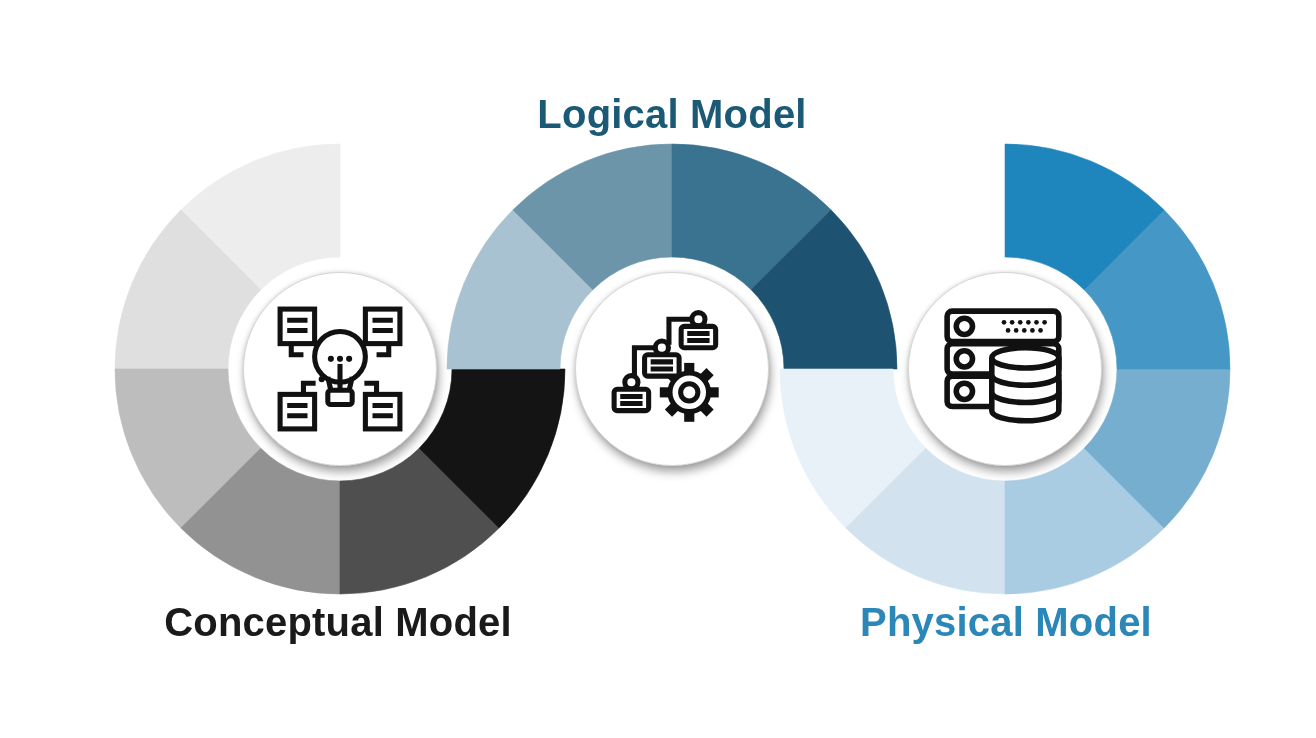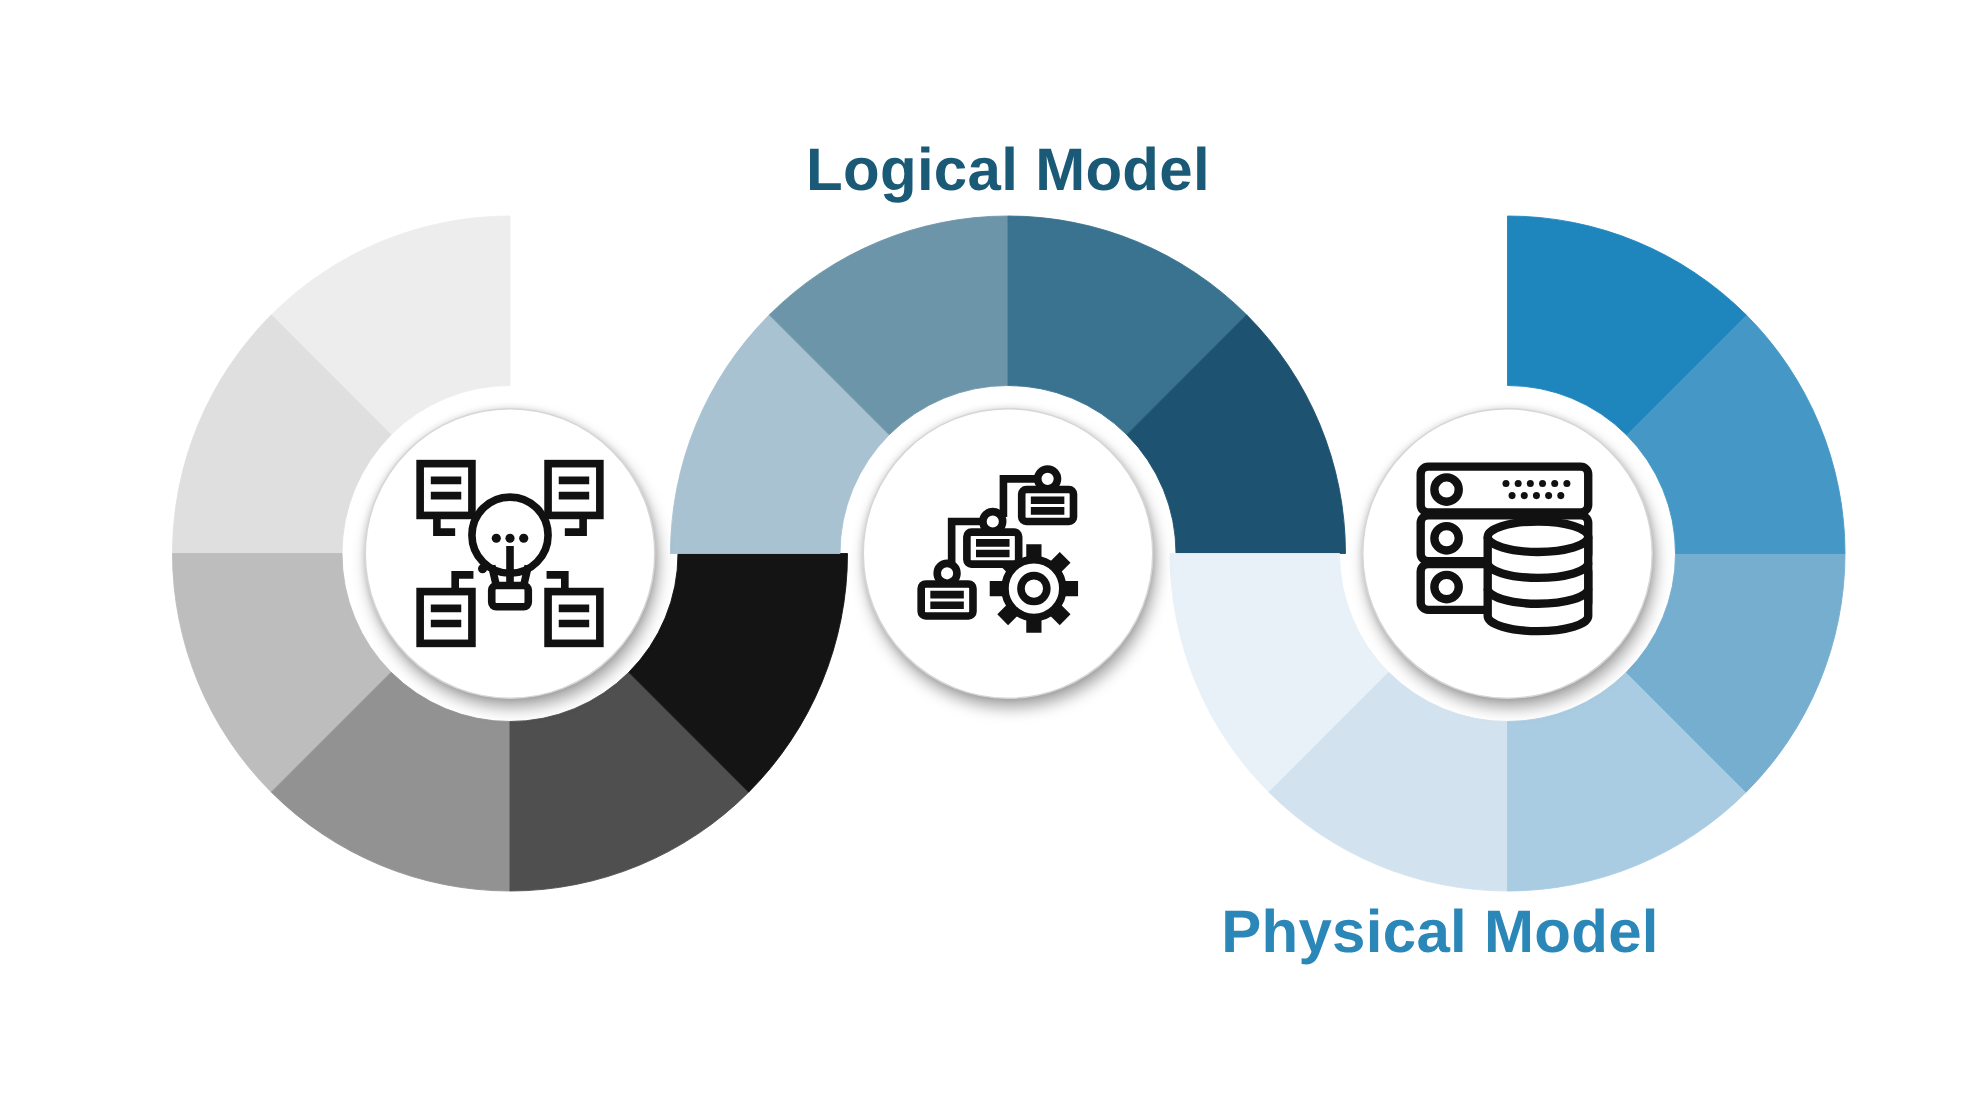--- a/index.html
+++ b/index.html
@@ -118,16 +118,17 @@
           <circle cx="92" cy="27" r="2.3"></circle>
         <circle cx="100" cy="27" r="2.3"></circle>
       </g>
       <path d="M52,54 V106 A33,10 0 0 0 118,106 V54" fill="#ffffff"></path>
       <ellipse cx="85" cy="54" rx="33" ry="10" fill="#ffffff"></ellipse>
       <path d="M52,71 A33,10 0 0 0 118,71"></path>
       <path d="M52,88 A33,10 0 0 0 118,88"></path>
     </svg>
   </div>
 
+  <div class="stage-label" style="left: 338px; top: 622px; color: rgb(26, 26, 26);">Conceptual Model</div>
   <div class="stage-label" style="left: 672px; top: 114px; color: rgb(27, 90, 119);">Logical Model</div>
-  <div class="stage-label" style="left: 960px; top: 622px; color: rgb(43, 135, 184);">Physical Model</div>
+  <div class="stage-label" style="left: 1006px; top: 622px; color: rgb(43, 135, 184);">Physical Model</div>
 
 </div>
 
 </body></html>

